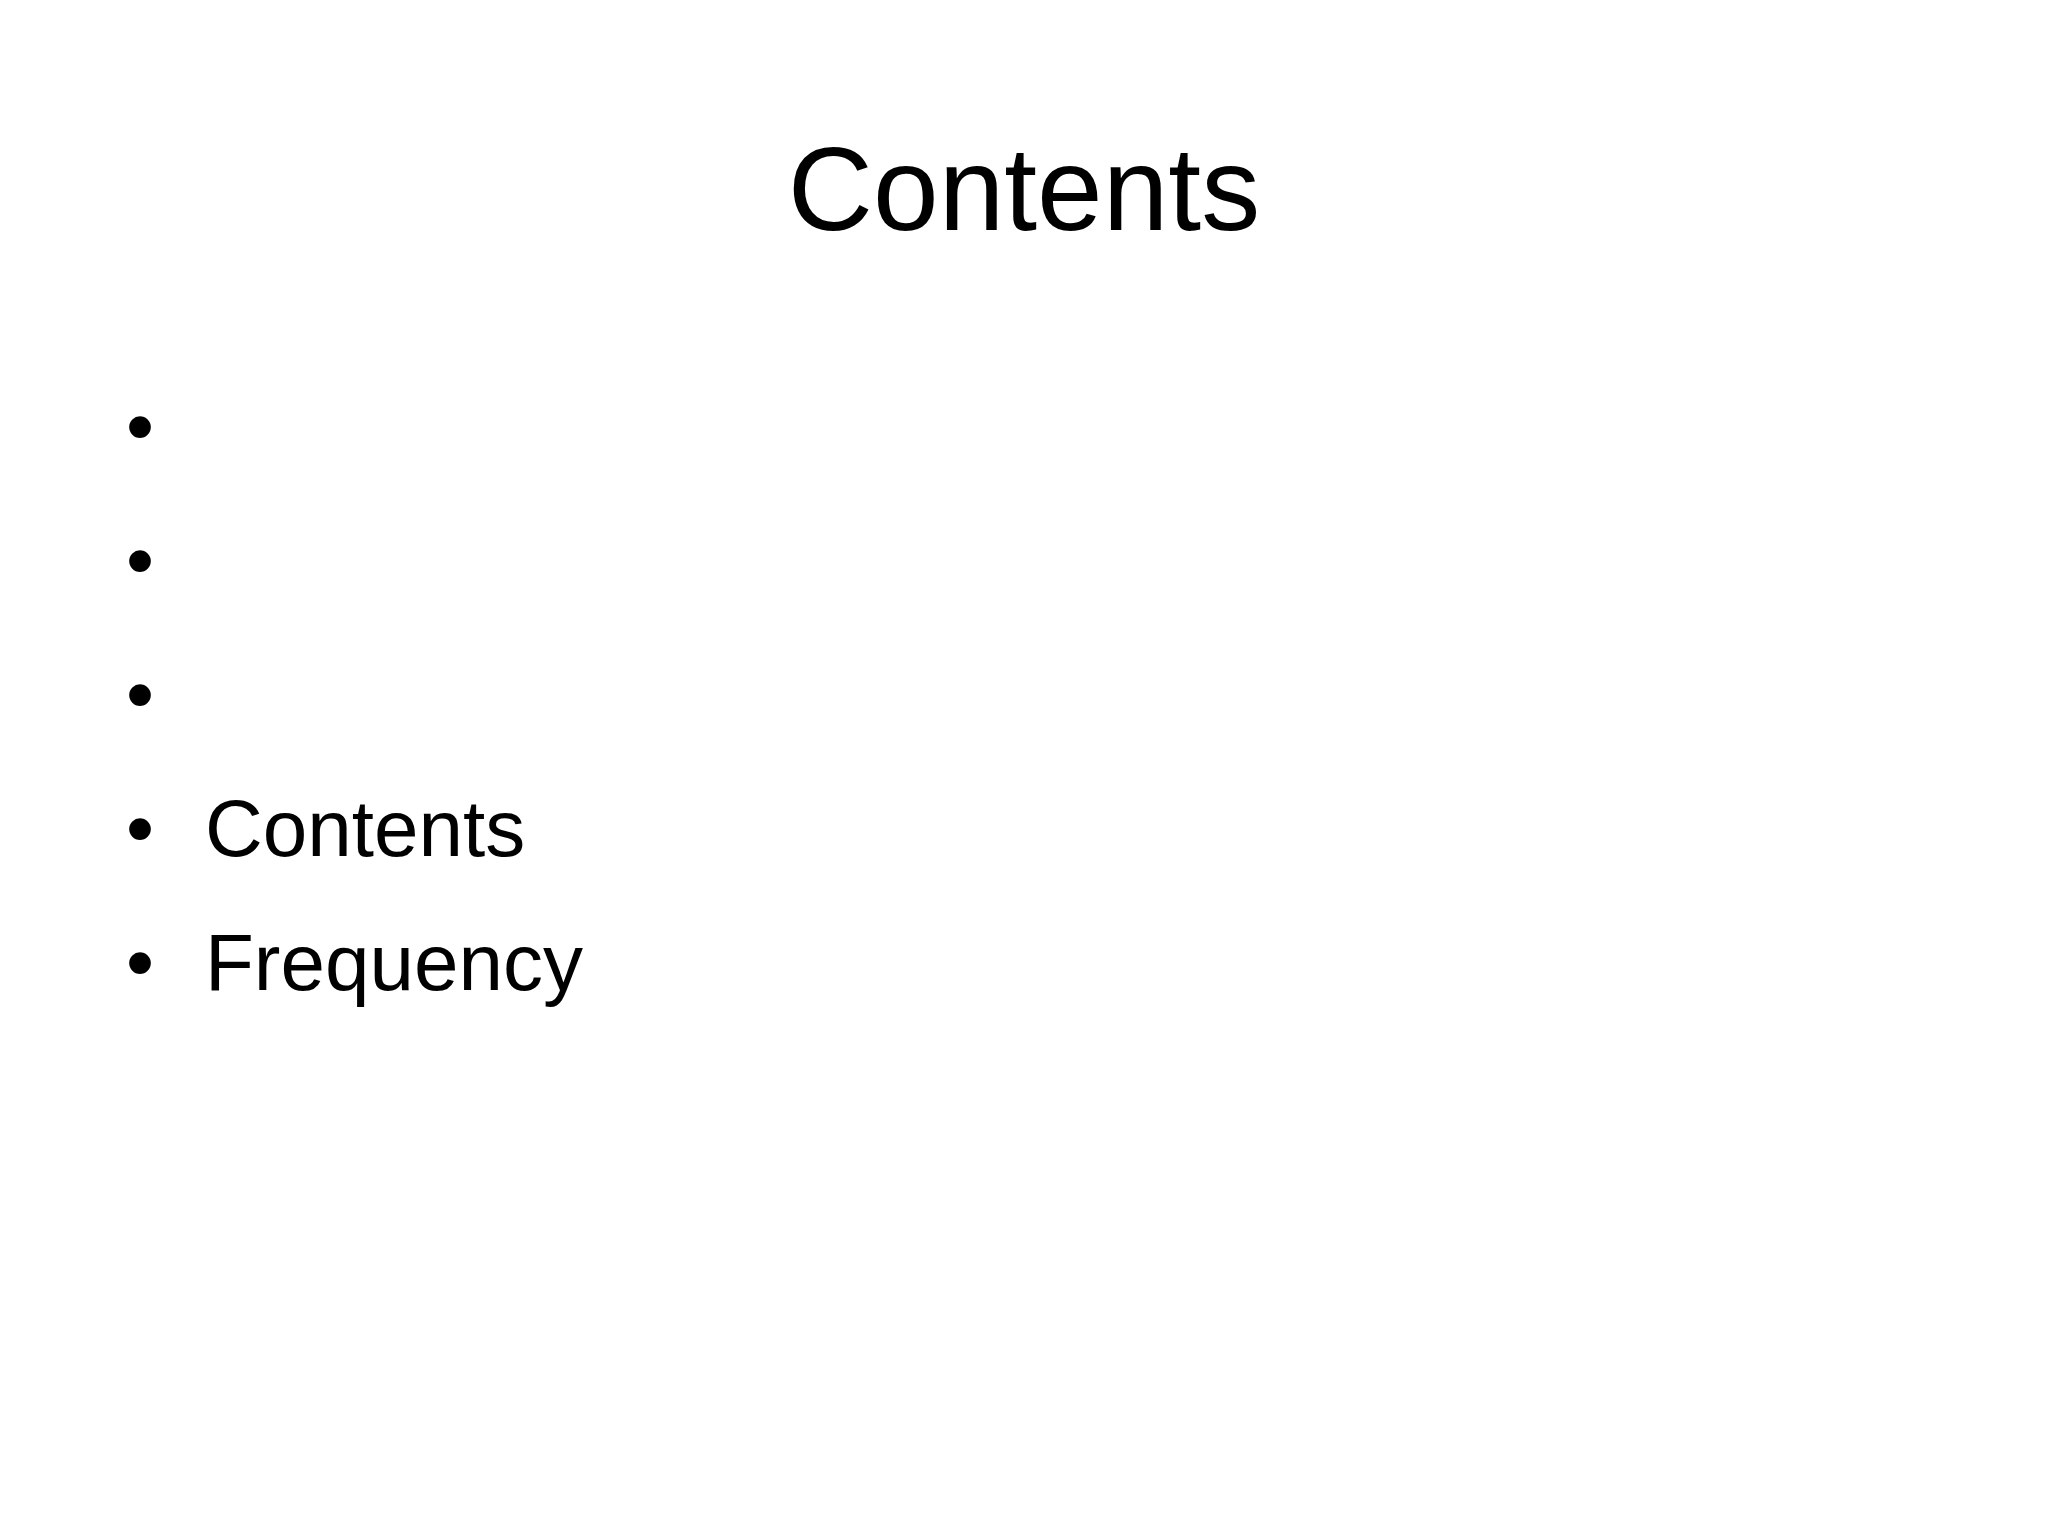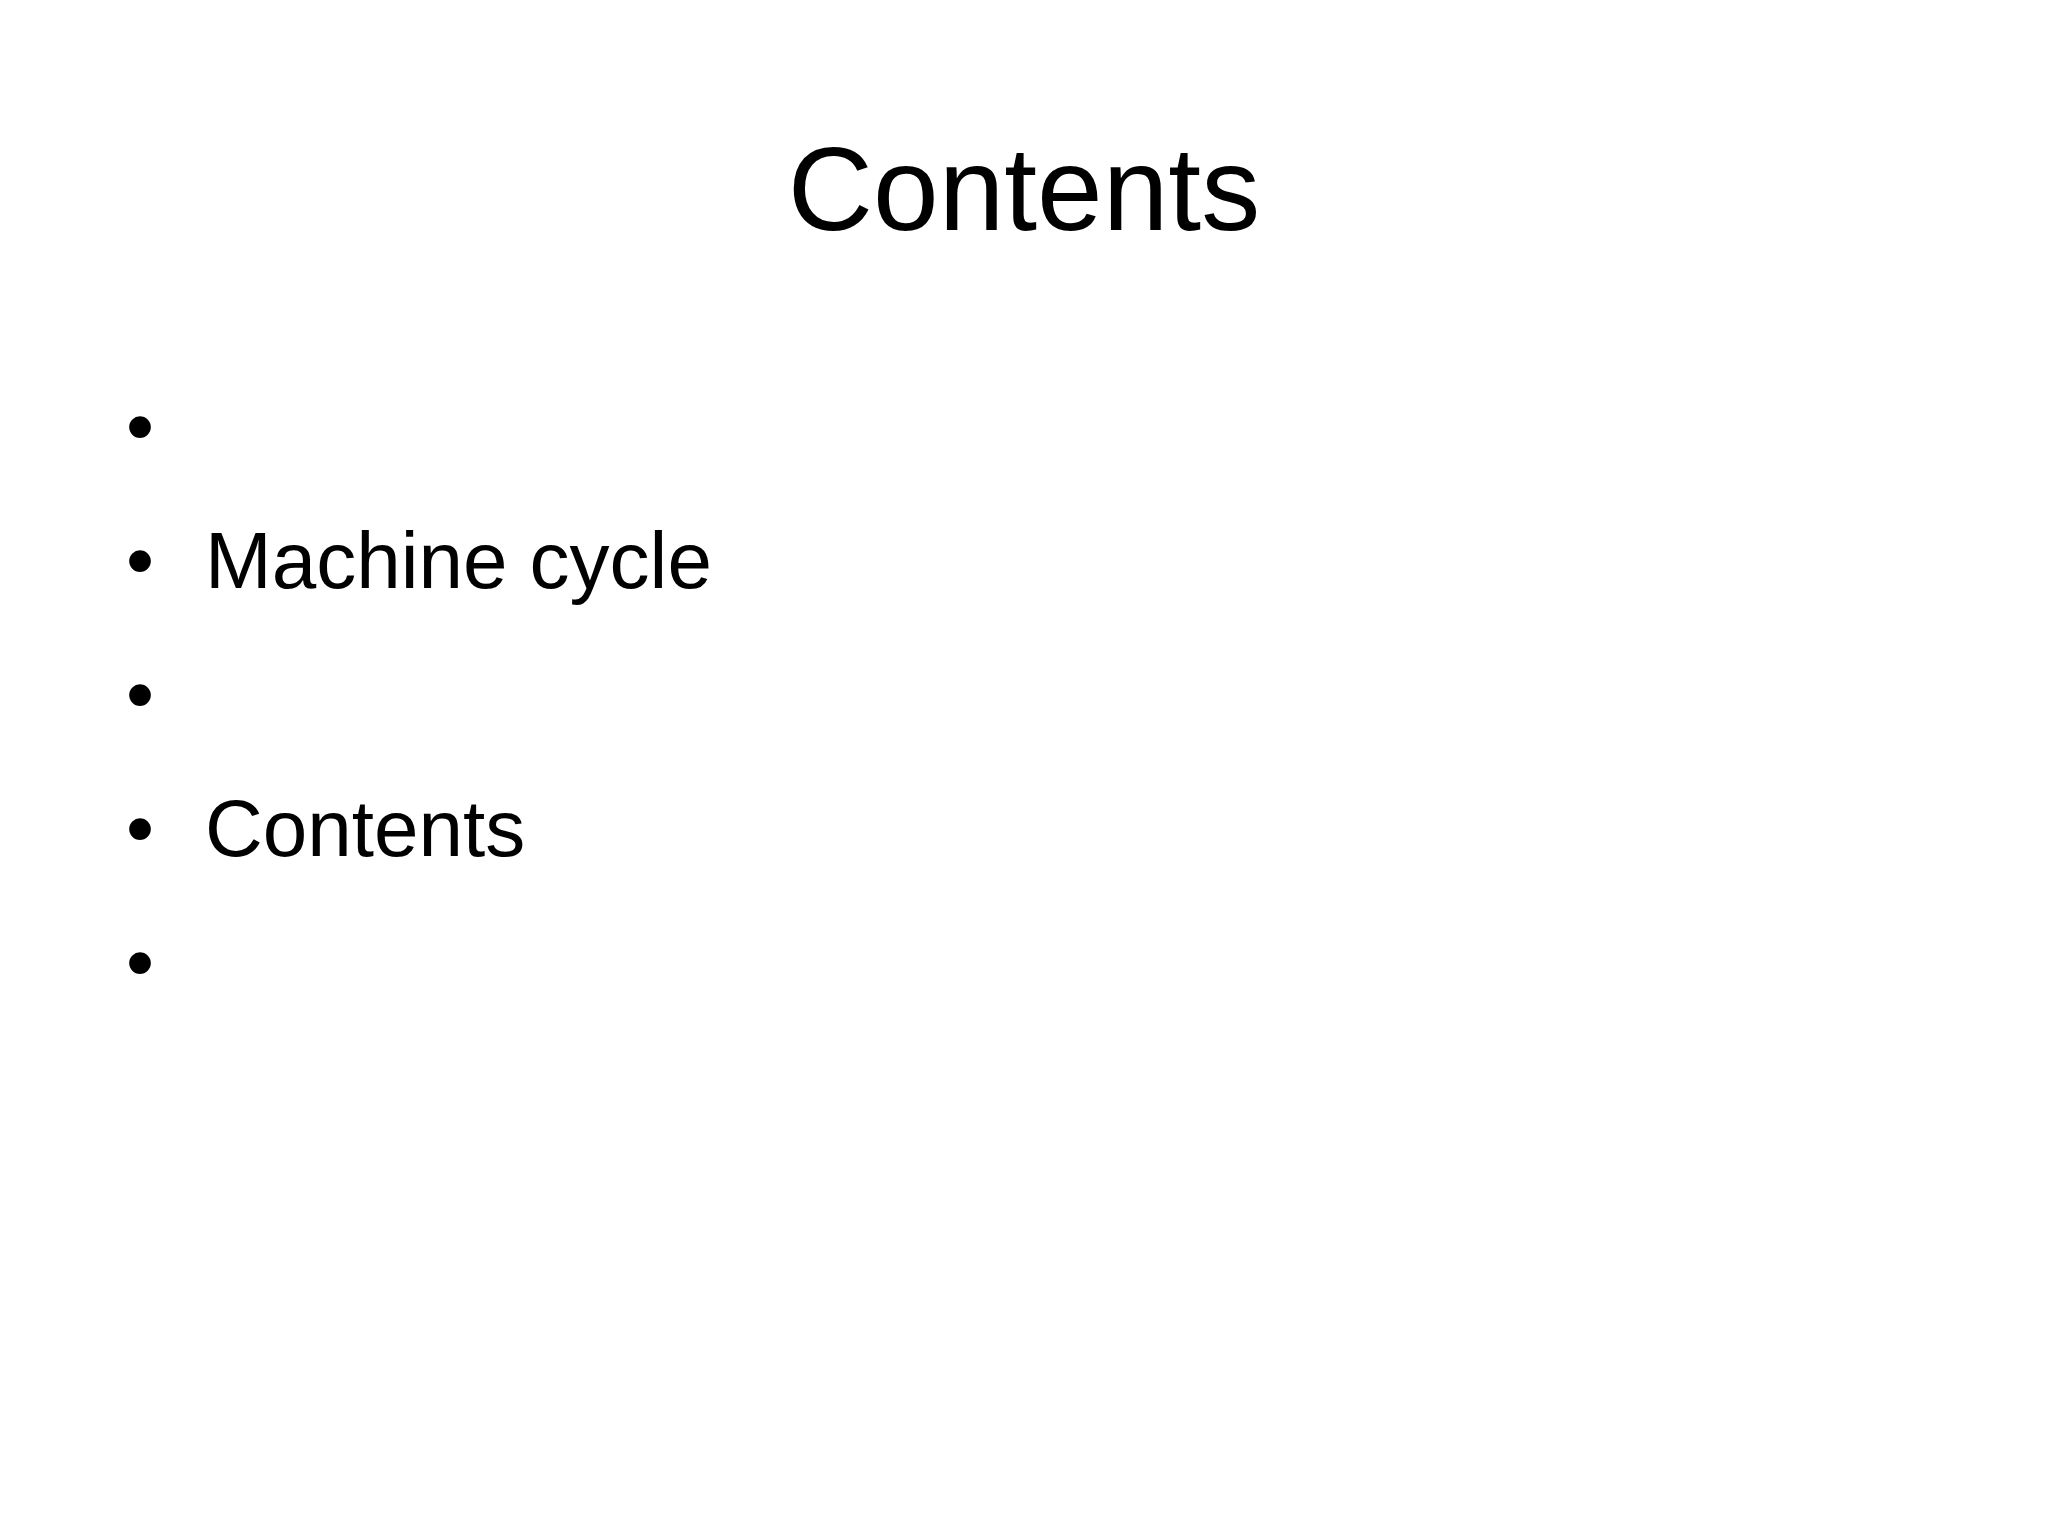--- a/index.html
+++ b/index.html
@@ -66,30 +66,30 @@
   <h1 class="slide-title">Contents</h1>
 
   <ul class="bullet-list">
 
     <li class="bullet-item">
       <span class="bullet-marker">•</span>
     </li>
 
     <li class="bullet-item">
       <span class="bullet-marker">•</span>
-      <span class="bullet-text">Machine cycle</span>
     </li>
 
     <li class="bullet-item">
       <span class="bullet-marker">•</span>
     </li>
 
     <li class="bullet-item">
       <span class="bullet-marker">•</span>
       <span class="bullet-text">Contents</span>
     </li>
 
     <li class="bullet-item">
       <span class="bullet-marker">•</span>
+      <span class="bullet-text">Frequency</span>
     </li>
 
   </ul>
 </div>
 
 </body></html>

